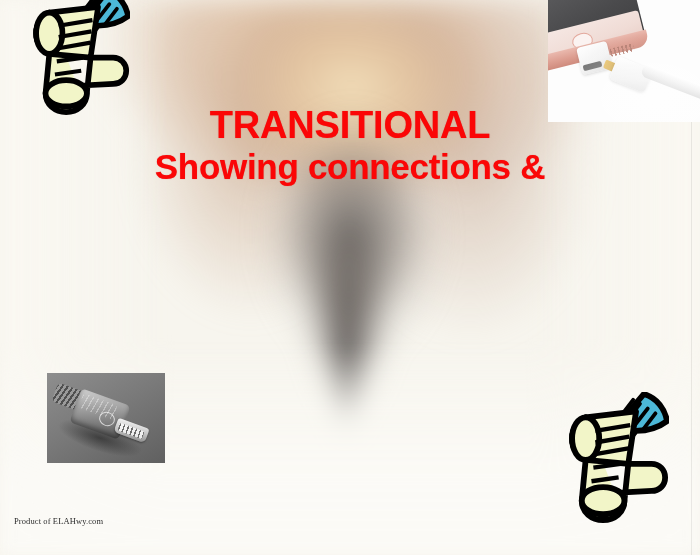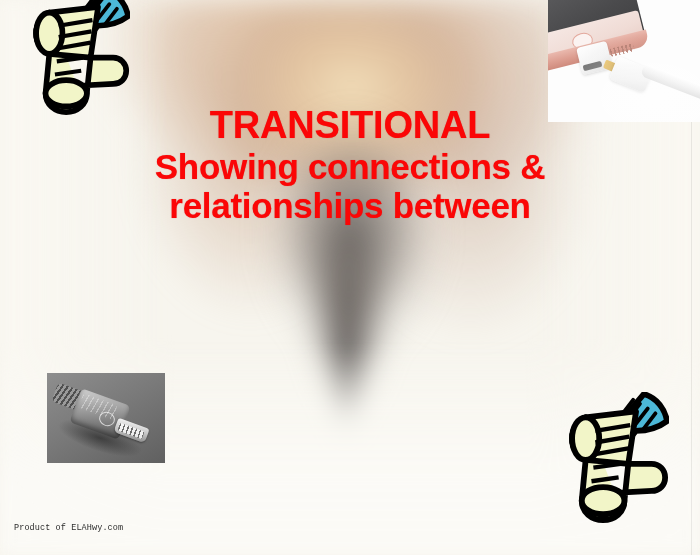--- a/index.html
+++ b/index.html
@@ -376,22 +376,21 @@
   }
 
   
   .watermark {
     position: absolute;
     left: 14px;
     top: 516px;
     font-size: 8.5px;
     color: #2c2c2c;
     letter-spacing: 0.1px;
-    font-family: Liberation Mono, monospace;
-    margin-top: 7px;
+    font-family: Liberation Serif, serif;
   }
 </style>
 </head>
 <body>
 
 <div id="slide">
 
   <div class="bg-layer bg-base"></div>
   <div class="bg-layer bg-hand"></div>
   <div class="bg-layer bg-pen"></div>
@@ -437,21 +436,20 @@
     <div class="adapter-slot"></div>
     <div class="tip-gold"></div>
     <div class="cable-head"></div>
     <div class="cable-wire"></div>
     <div class="sheen"></div>
   </div>
 
   <div class="title-block">
     <span class="title-line">TRANSITIONAL</span>
     <span class="subtitle-line">Showing connections &amp;</span>
-    <span class="subtitle-line">relationships between</span>
   </div>
 
   <div class="photo" id="photo-microusb">
     <div class="usb-shadow"></div>
     <div class="usb-boot"></div>
     <div class="usb-shell"></div>
     <div class="usb-ridges"></div>
     <div class="usb-badge"></div>
     <div class="usb-plug"></div>
     <div class="usb-pins"></div>

